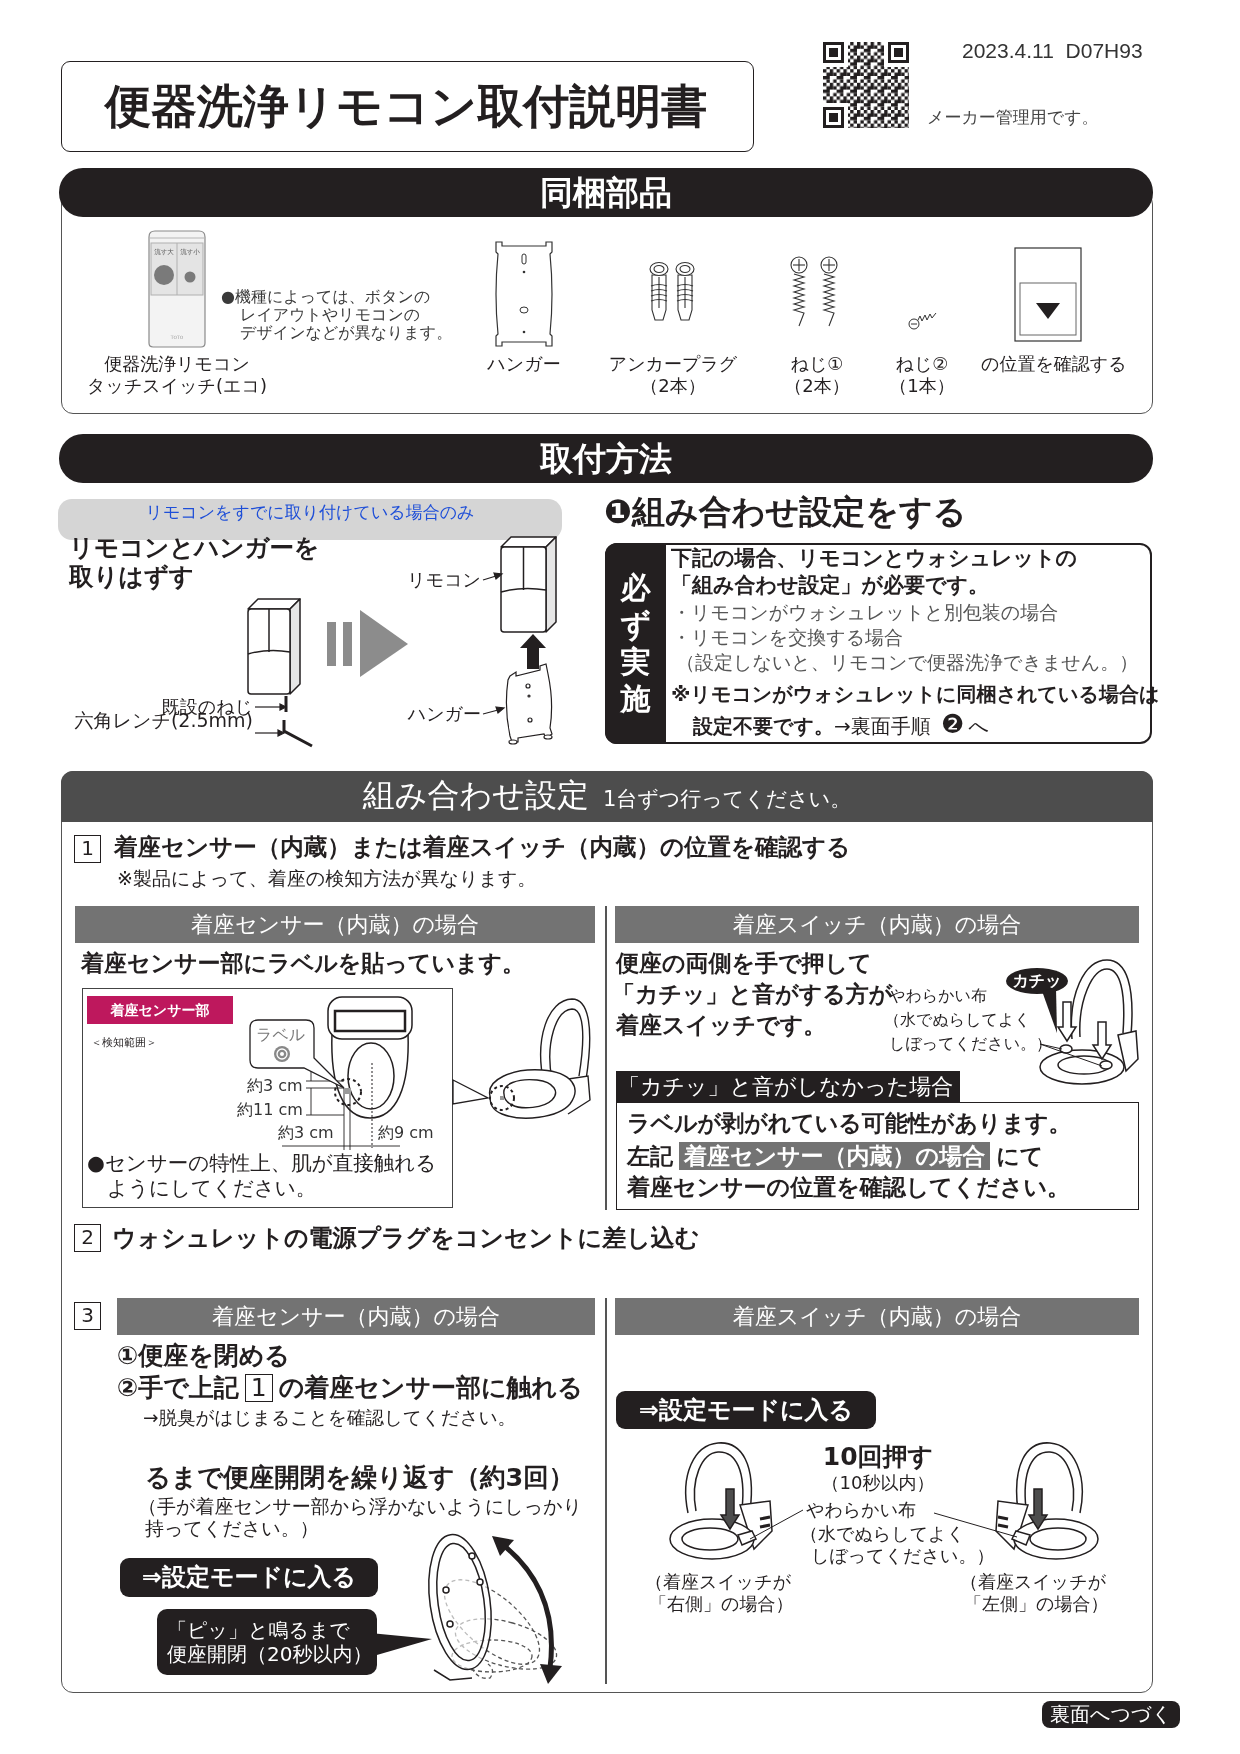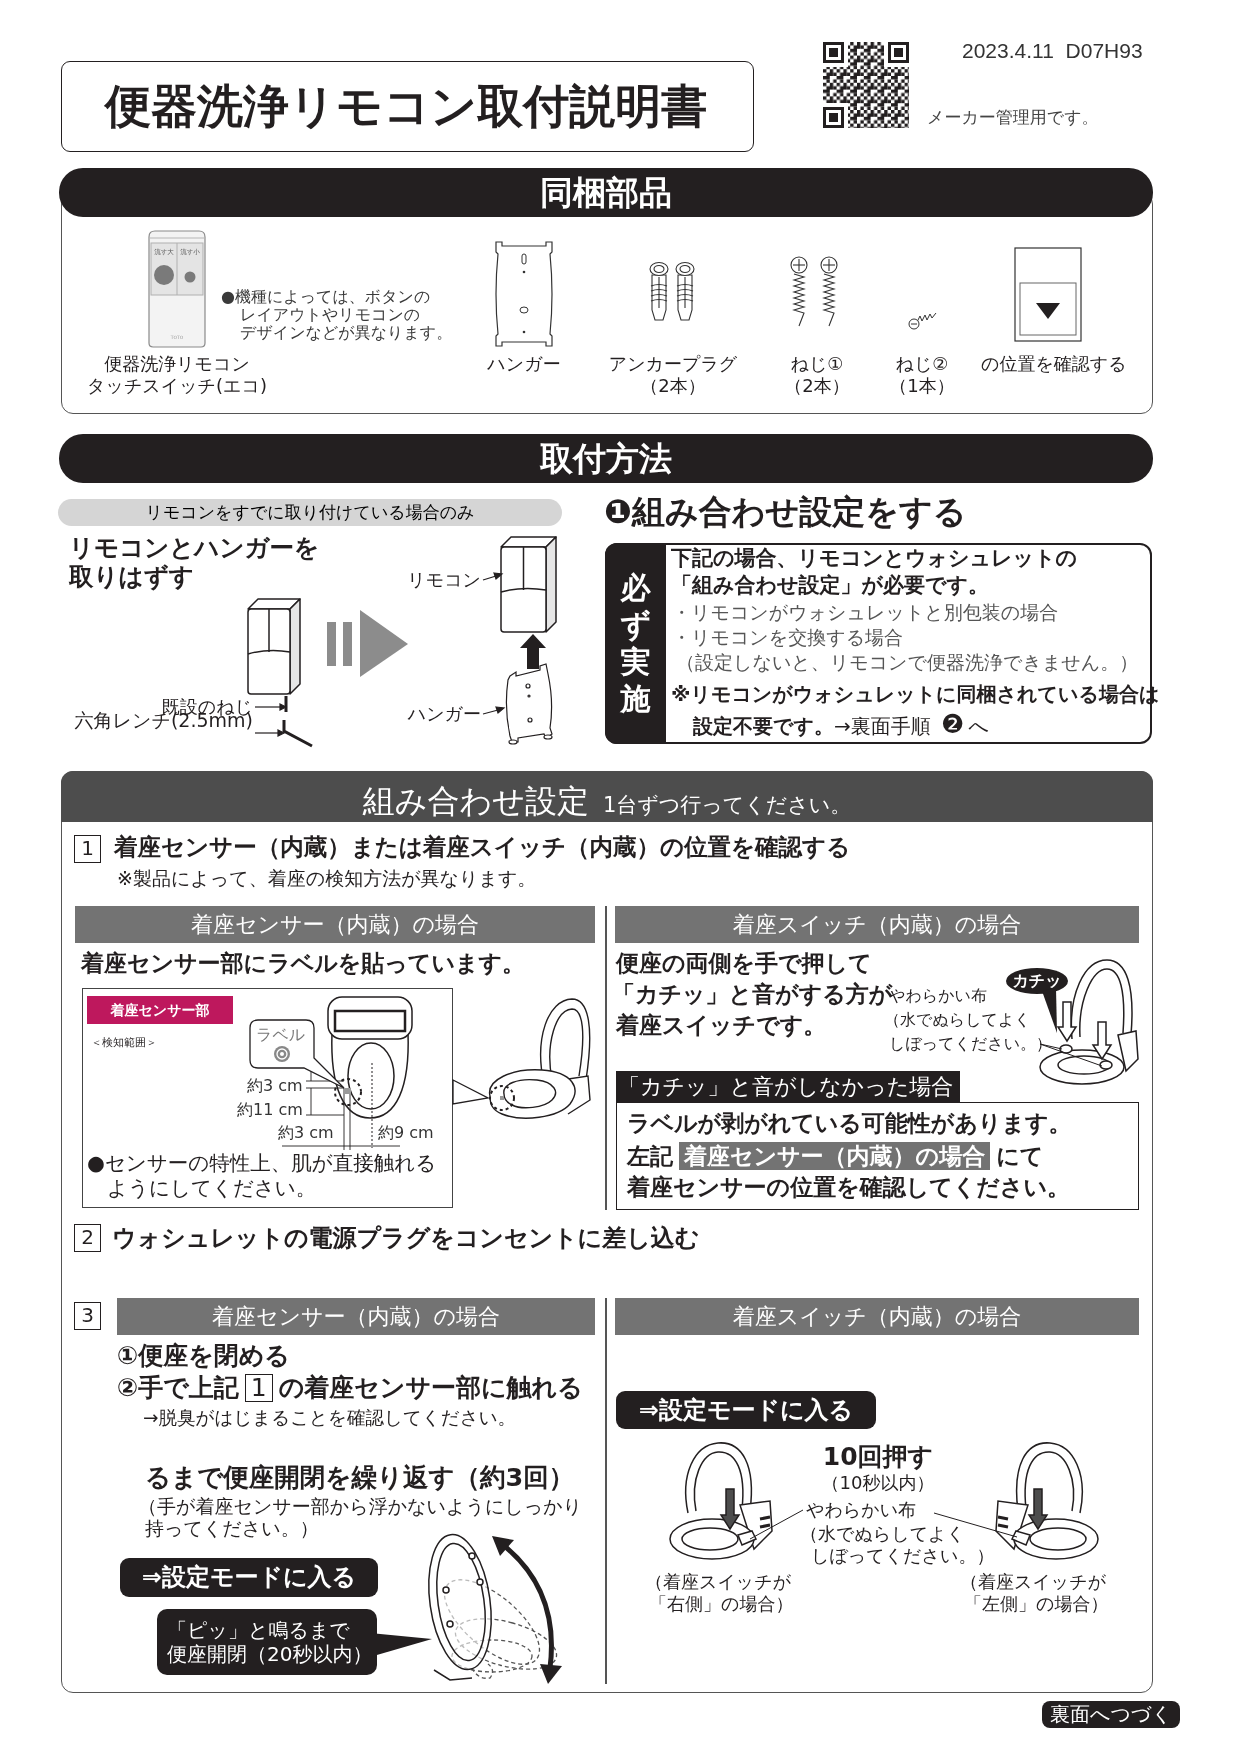--- a/index.html
+++ b/index.html
@@ -128,21 +128,21 @@
   <div class="t ctr" style="left:603px;top:355px;width:140px;font-size:18px">アンカープラグ</div>
   <div class="t ctr" style="left:603px;top:377px;width:140px;font-size:18px">（2本）</div>
   <div class="t ctr" style="left:767px;top:355px;width:100px;font-size:18px">ねじ①</div>
   <div class="t ctr" style="left:767px;top:377px;width:100px;font-size:18px">（2本）</div>
   <div class="t ctr" style="left:872px;top:355px;width:100px;font-size:18px">ねじ②</div>
   <div class="t ctr" style="left:872px;top:377px;width:100px;font-size:18px">（1本）</div>
   <div class="t ctr" style="left:981px;top:355px;width:140px;font-size:18px">の位置を確認する</div>
 
   <div class="bar" style="left:59px;top:434px;width:1094px;height:49px;font-size:33px;line-height:49px"><span>取付方法</span></div>
 
-  <div class="a ctr" style="left:58px;top:499px;width:504px;height:27px;background:#d5d5d5;border-radius:14px;font-size:17px;line-height:27px;color:#000000;white-space:nowrap"><span>リモコンをすでに取り付けている場合のみ</span></div>
+  <div class="a ctr" style="left:58px;top:499px;width:504px;height:41px;background:#d5d5d5;border-radius:14px;font-size:17px;line-height:27px;color:#1d4ed8;white-space:nowrap"><span>リモコンをすでに取り付けている場合のみ</span></div>
   <div class="t b" style="left:69px;top:536px;font-size:24.5px">リモコンとハンガーを</div>
   <div class="t b" style="left:69px;top:565px;font-size:24.5px">取りはずす</div>
 
   <svg class="a" style="left:240px;top:530px" width="330" height="220" viewBox="0 0 330 220">
 
     <g fill="#fff" stroke="#231f20" stroke-width="1.5" stroke-linejoin="round">
       <polygon points="8,79 18,69 60,69 50,79"></polygon>
       <polygon points="50,79 60,69 60,154 50,164" fill="#e6e6e6"></polygon>
       <rect x="8" y="79" width="42" height="85" rx="3"></rect>
       <line x1="29" y1="79" x2="29" y2="122"></line>
@@ -210,21 +210,21 @@
   <div class="t light" style="left:672px;top:603px;font-size:19px;color:#555">・リモコンがウォシュレットと別包装の場合</div>
   <div class="t light" style="left:672px;top:628px;font-size:19px;color:#555">・リモコンを交換する場合</div>
   <div class="t light" style="left:676px;top:653px;font-size:19px;color:#555">（設定しないと、リモコンで便器洗浄できません。）</div>
   <div class="t" style="left:671px;top:684px;font-size:20px;font-weight:600">※リモコンがウォシュレットに同梱されている場合は</div>
   <div class="t" style="left:693px;top:711px;font-size:20px;line-height:26px">
     <span class="b">設定不要です。</span><span style="font-weight:400">→裏面手順</span>
     <span style="font-size:26px;margin:0 4px">❷</span><span style="font-weight:400">へ</span>
   </div>
 
   <div class="a" style="left:61px;top:771px;width:1092px;height:922px;border:1.5px solid #555;border-radius:12px"></div>
-  <div class="a" style="left:61px;top:771px;width:1092px;height:51px;background:#4d4d4d;border-radius:12px 12px 0 0;display:flex;align-items:baseline;justify-content:center;padding-top:9px;color:#fff;white-space:nowrap">
+  <div class="a" style="left:61px;top:771px;width:1092px;height:51px;background:#4d4d4d;border-radius:12px 12px 0 0;display:flex;align-items:baseline;justify-content:center;padding-top:3px;color:#fff;white-space:nowrap">
     <span style="font-size:32px">組み合わせ設定</span>
     <span style="font-size:21px;margin-left:14px">1台ずつ行ってください。</span>
   </div>
 
   <div class="num" style="left:74px;top:835px">1</div>
   <div class="t b" style="left:114px;top:836px;font-size:23.5px">着座センサー（内蔵）または着座スイッチ（内蔵）の位置を確認する</div>
   <div class="t" style="left:117px;top:869px;font-size:19px">※製品によって、着座の検知方法が異なります。</div>
 
   <div class="sub" style="left:75px;top:906px;width:520px">着座センサー（内蔵）の場合</div>
   <div class="sub" style="left:615px;top:906px;width:524px">着座スイッチ（内蔵）の場合</div>

